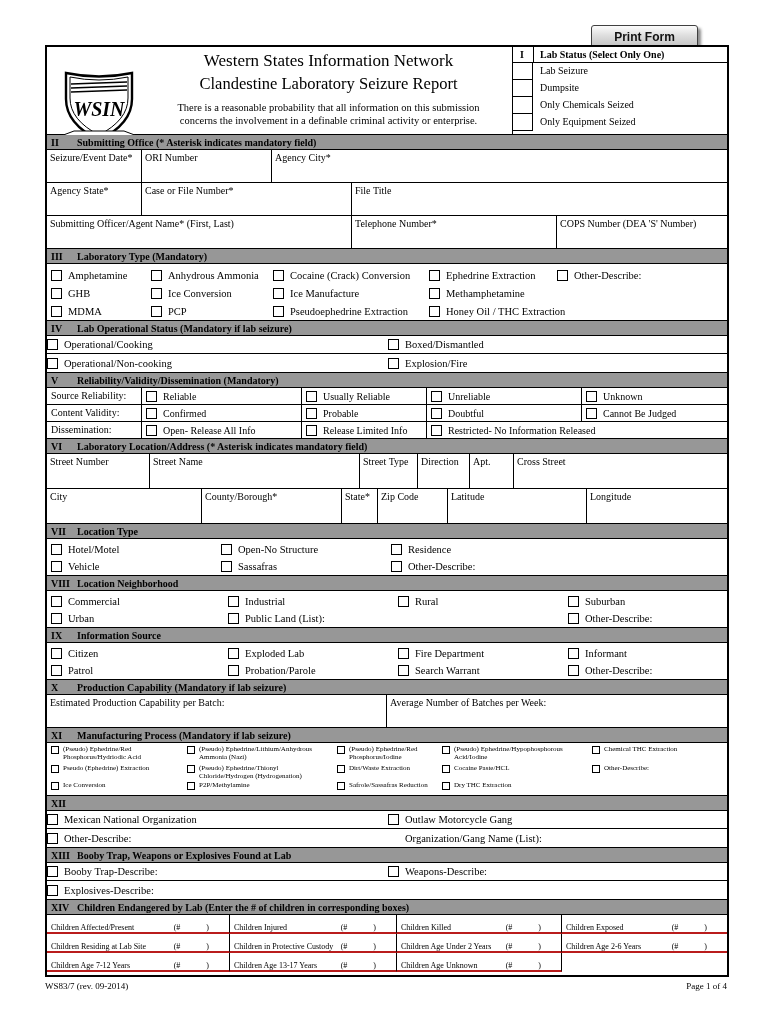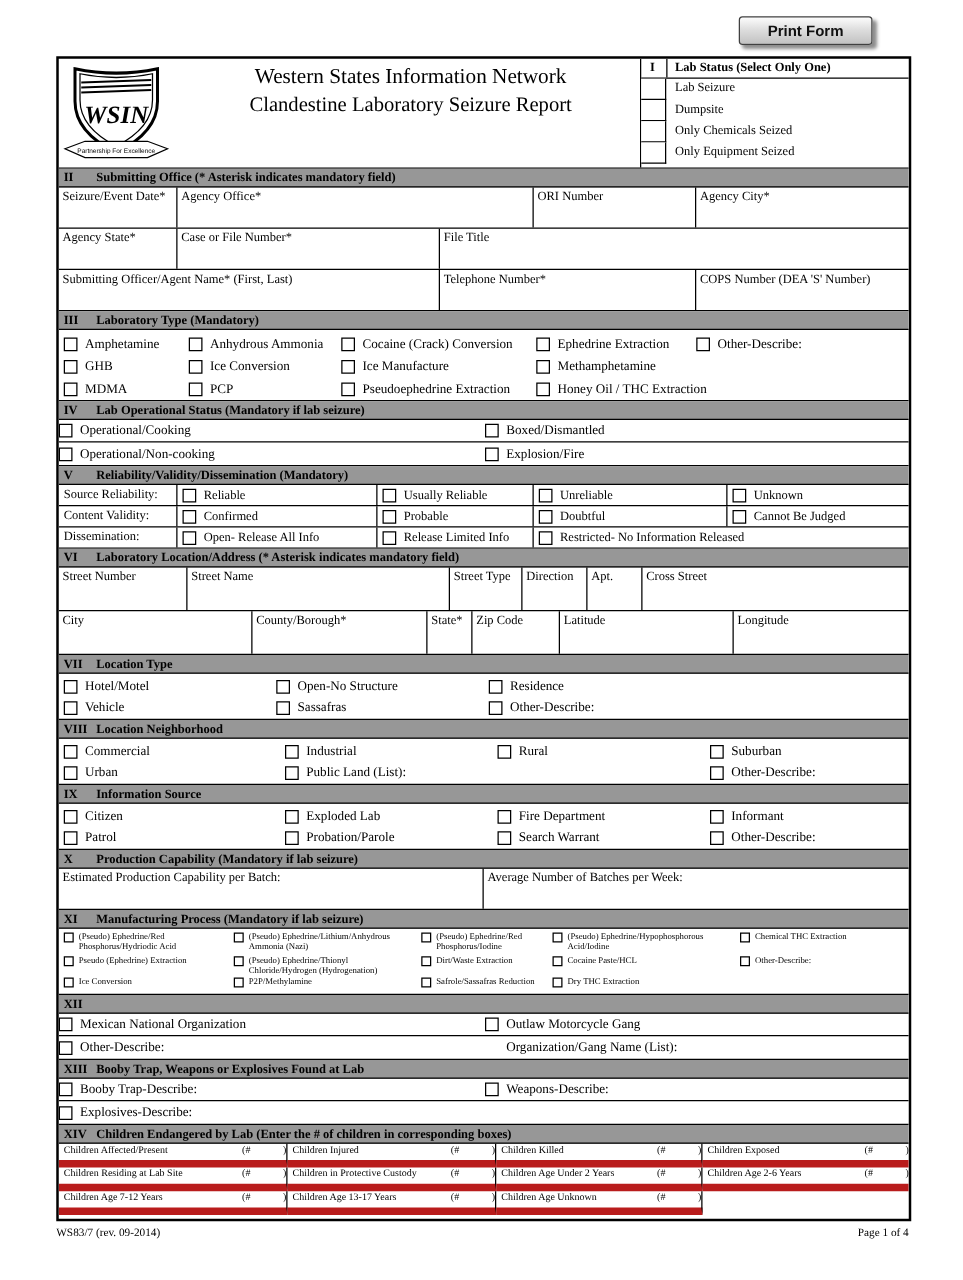--- a/index.html
+++ b/index.html
@@ -1,21 +1,21 @@
 <!DOCTYPE html>
 <html><head>
 <meta charset="utf-8">
 <style>
 *{box-sizing:border-box;margin:0;padding:0}
 html,body{width:770px;height:1024px;background:#fff}
 body{font-family:"Liberation Serif",serif;color:#000;position:relative}
-#print-btn{position:absolute;left:591px;top:13px;width:107px;height:23px;background:linear-gradient(180deg,#fcfcfc,#dedede 45%,#c2c2c2);border:1px solid #404040;border-radius:3px;box-shadow:3px 3px 3px rgba(0,0,0,.45);font:bold 12px "Liberation Sans",sans-serif;color:#111;display:flex;align-items:center;justify-content:center;cursor:pointer}
+#print-btn{position:absolute;left:591px;top:25px;width:107px;height:23px;background:linear-gradient(180deg,#fcfcfc,#dedede 45%,#c2c2c2);border:1px solid #404040;border-radius:3px;box-shadow:3px 3px 3px rgba(0,0,0,.45);font:bold 12px "Liberation Sans",sans-serif;color:#111;display:flex;align-items:center;justify-content:center;cursor:pointer}
 #form{position:absolute;left:45px;top:45px;width:684px;height:932px;border:2px solid #000;background:#fff;display:flex;flex-direction:column;overflow:hidden}
 .hdr{flex:none;height:88px;display:flex;border-bottom:1px solid #000}
-.logo{flex:none;width:98px;display:flex;align-items:flex-start;justify-content:flex-start;padding-top:3px}
+.logo{flex:none;width:98px;display:flex;align-items:flex-start;justify-content:flex-end;padding-top:21px}
 .hmid{flex:1;text-align:center;padding-top:4px}
 .ht{font-size:17px}
 .hs{font-size:16.5px;margin-top:3px}
 .hn{font-size:10.5px;margin-top:7px;line-height:13px}
 .lsbox{flex:none;width:215px;border-left:1px solid #000;display:flex;flex-direction:column}
 .lshead{flex:none;height:16px;display:flex;align-items:stretch;border-bottom:1px solid #000;font-weight:bold}
 .lsn{flex:none;width:21px;border-right:1px solid #000;display:flex;align-items:center;padding-left:7px;font-size:10px}
 .lst{display:flex;align-items:center;padding-left:6px;font-size:10px}
 .lsrow{flex:none;height:17px;display:flex}
 .lsck{flex:none;width:20px;border-right:1px solid #000;border-bottom:1px solid #000;background:#fff;cursor:pointer}
@@ -46,21 +46,21 @@
 .vopt .ct{font-size:10px}
 .vopt.last{flex:1;border-right:none}
 .mfg{flex:none;display:flex;border-bottom:1px solid #000;height:53px;padding:2px 0 0 4px}
 .mcol{flex:none;padding-right:4px}
 .mcol.last{flex:1}
 .mi{display:flex;align-items:flex-start}
 .mi .ck{width:8px;height:8px;margin-right:4px;margin-top:1px}
 .mt{font-size:7px;line-height:8px;white-space:normal}
 .ms1{height:19px}.ms2{height:17px}.ms3{height:13px}
 .krow{flex:none;display:flex;height:19px;font-size:8px}
-.kcell{flex:none;display:flex;align-items:flex-start;border-right:1px solid #000;border-bottom:6px solid #b91c1c;padding:0 0 0 4px}
+.kcell{flex:none;display:flex;align-items:flex-end;border-right:1px solid #000;border-bottom:2px solid #b91c1c;padding:0 20px 0 4px}
 .kcell.kend{flex:1;border-right:none}
 .kfill{flex:1}
 .kl{white-space:nowrap}
 .kh{margin-left:auto}
 .kc{margin-left:26px}
 #fleft{position:absolute;left:45px;top:981px;font-size:9px}
 #fright{position:absolute;right:43px;top:981px;font-size:9px}
 .w36{width:36px}.w44{width:44px}.w52{width:52px}.w58{width:58px}.w70{width:70px}.w95{width:95px}.w100{width:100px}.w103{width:103px}.w105{width:105px}.w122{width:122px}.w125{width:125px}.w128{width:128px}.w130{width:130px}.w136{width:136px}.w139{width:139px}.w140{width:140px}.w150{width:150px}.w155{width:155px}.w156{width:156px}.w160{width:160px}.w165{width:165px}.w167{width:167px}.w170{width:170px}.w177{width:177px}.w183{width:183px}.w205{width:205px}.w210{width:210px}.w285{width:285px}.w305{width:305px}.w340{width:340px}
 </style>
 </head>
@@ -81,20 +81,24 @@
         <line x1="18" y1="20" x2="74" y2="18" stroke="#000" stroke-width="1.6"></line>
         <line x1="18" y1="24" x2="74" y2="22" stroke="#000" stroke-width="1.6"></line>
         <text x="46" y="48" text-anchor="middle" font-family="Liberation Serif,serif" font-size="20" font-weight="bold" font-style="italic">WSIN</text>
         <path d="M5 69 L21 63 L71 63 L87 69 L71 76 L21 76 Z" fill="#fff" stroke="#000" stroke-width="1"></path>
         <text x="46" y="72" text-anchor="middle" font-family="Liberation Sans,sans-serif" font-size="5.2">Partnership For Excellence</text>
       </svg>
     </div>
     <div class="hmid">
       <div class="ht">Western States Information Network</div>
       <div class="hs">Clandestine Laboratory Seizure Report</div>
+      <div class="hn">
+        <div>There is a reasonable probability that all information on this submission</div>
+        <div>concerns the involvement in a definable criminal activity or enterprise.</div>
+      </div>
     </div>
     <div class="lsbox">
       <div class="lshead">
         <span class="lsn">I</span>
         <span class="lst">Lab Status (Select Only One)</span>
       </div>
       <div class="lsrow">
             <span class="lsck"></span>
             <span class="lsl">Lab Seizure</span>
           </div>
@@ -114,23 +118,20 @@
   </div>
 
   <div class="bar">
         <span class="n">II</span>
         <span>Submitting Office (* Asterisk indicates mandatory field)</span>
       </div>
   <div class="row h34">
     <div class="cell w95">
           <span class="fl">Seizure/Event Date*</span>
         </div>
-    <div class="cell w285">
-          <span class="fl">Agency Office*</span>
-        </div>
     <div class="cell w130">
           <span class="fl">ORI Number</span>
         </div>
     <div class="cell last">
           <span class="fl">Agency City*</span>
         </div>
   </div>
   <div class="row h34">
     <div class="cell w95">
           <span class="fl">Agency State*</span>

